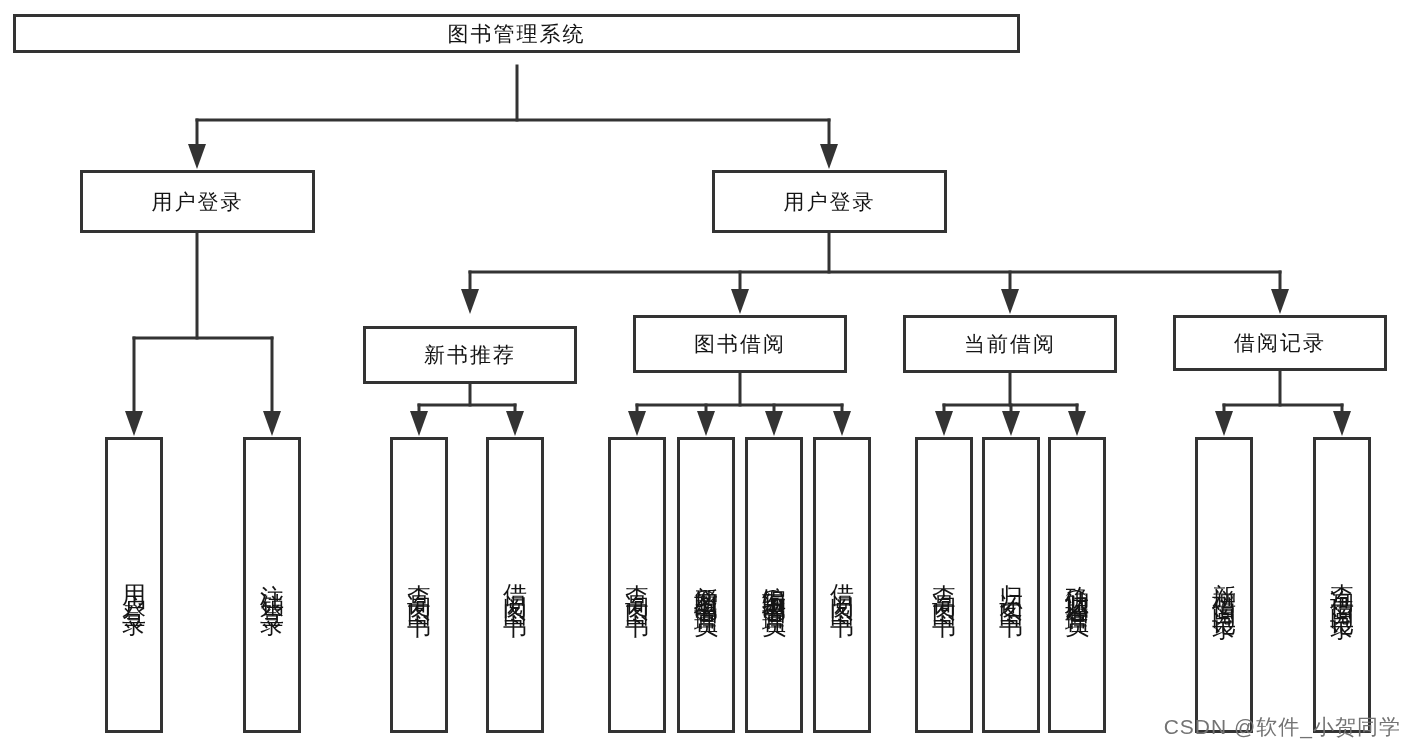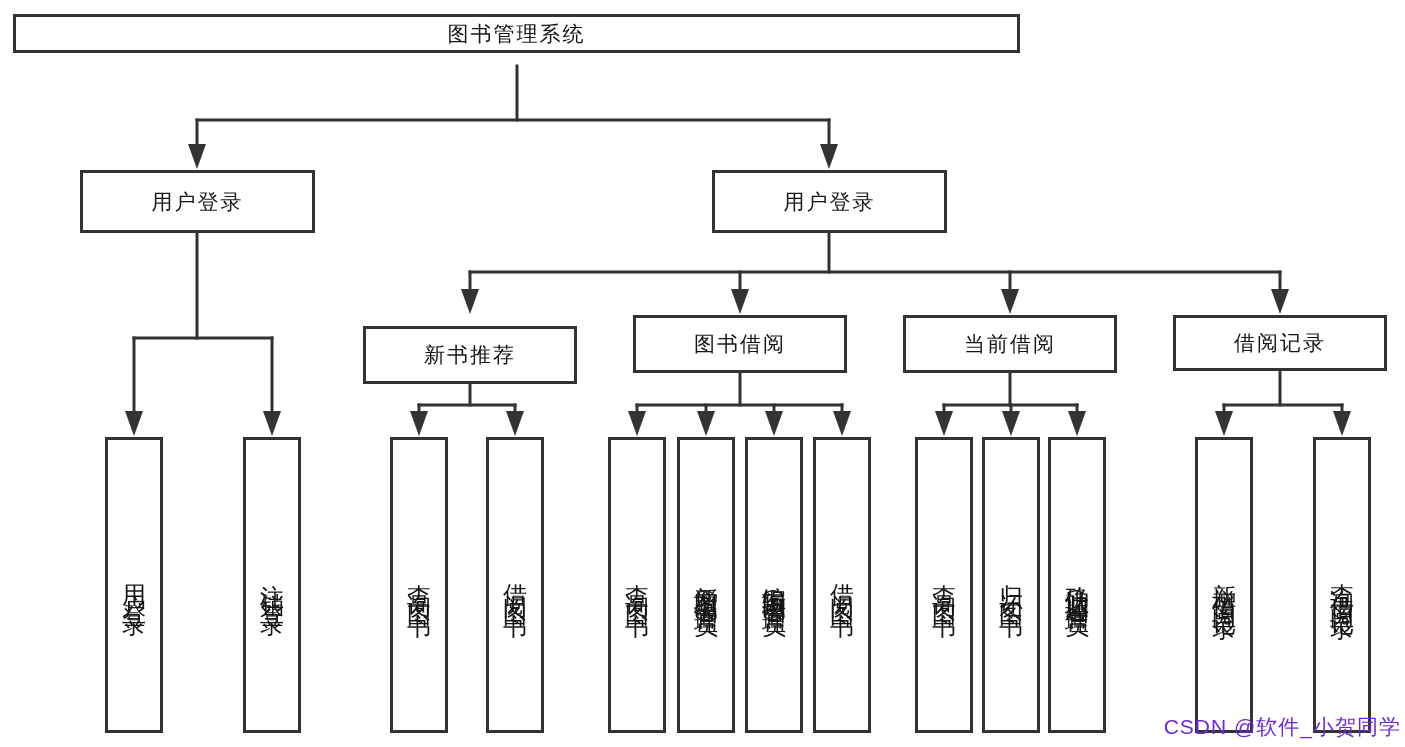--- a/index.html
+++ b/index.html
@@ -16,21 +16,21 @@
   .h .lbl{font-size:21px;letter-spacing:2px;white-space:nowrap;}
   .v .lbl{
     writing-mode:vertical-rl;text-orientation:mixed;
     font-size:24px;line-height:1;white-space:nowrap;
   }
   .vs10 .lbl{letter-spacing:10px;}
   .vs7  .lbl{letter-spacing:7px;}
   .vs4  .lbl{letter-spacing:4px;}
   .watermark{
     position:absolute;right:4px;top:713px;z-index:5;
-    font-size:21px;letter-spacing:1px;color:#6d28d9;white-space:nowrap;
+    font-size:21px;letter-spacing:1px;color:#737373;white-space:nowrap;
   }
 </style>
 </head>
 <body>
 
 <div class="stage">
 
   <svg class="wires" width="1405" height="747" viewBox="0 0 1405 747" aria-hidden="true">
       <line x1="517" y1="66" x2="517" y2="120" stroke="#333333" stroke-width="3" stroke-linecap="square"></line>
       <line x1="197" y1="120" x2="829" y2="120" stroke="#333333" stroke-width="3" stroke-linecap="square"></line>

